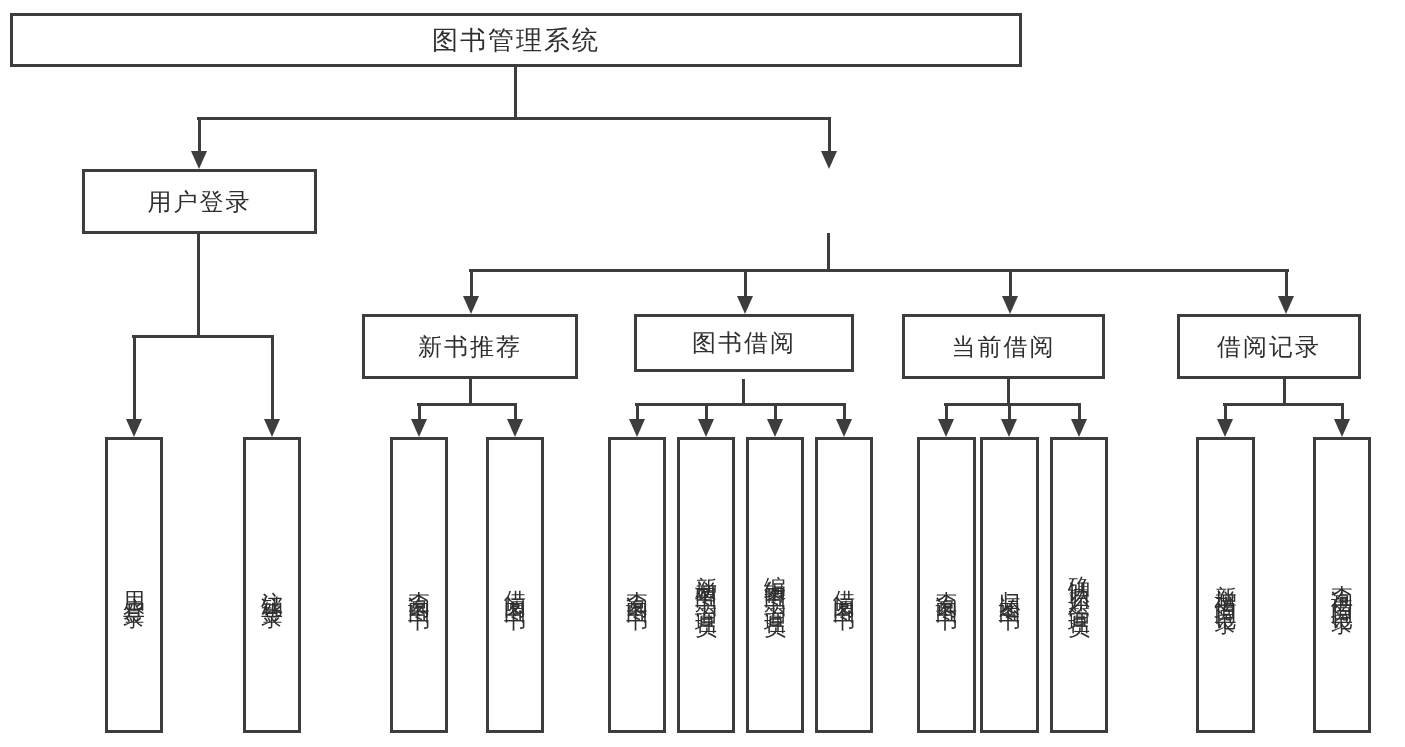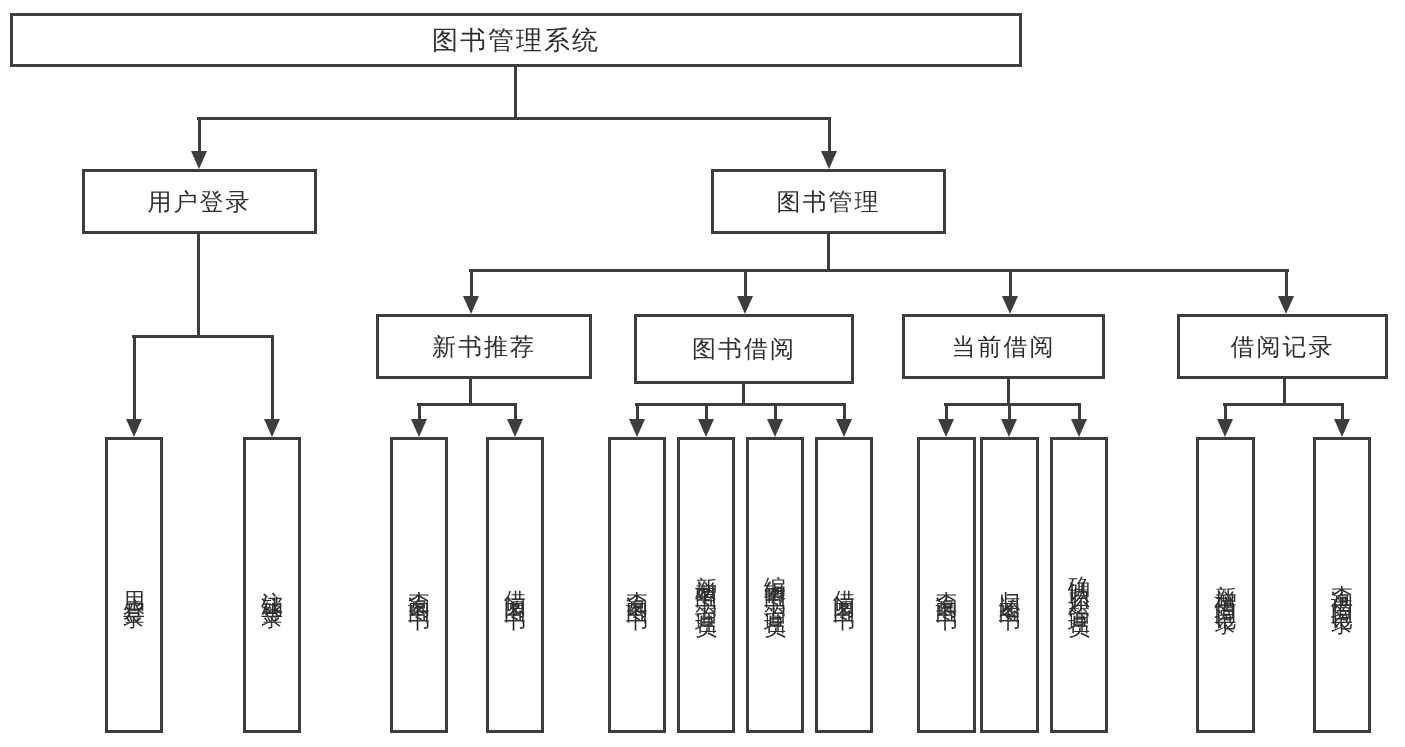--- a/index.html
+++ b/index.html
@@ -88,34 +88,31 @@
   <div class="arrow" style="left:1217px;top:405px;height:32px"></div>
   <div class="arrow" style="left:1334px;top:405px;height:32px"></div>
 
   <div class="box root" style="left:10px;top:13px;width:1012px;height:54px">
     <span>图书管理系统</span>
   </div>
 
   <div class="box" style="left:82px;top:169px;width:235px;height:65px">
     <span>用户登录</span>
   </div>
-  <div class="box" style="left:711px;top:169px;width:235px;height:65px">
-    <span>图书管理</span>
-  </div>
 
-  <div class="box" style="left:376px;top:314px;width:216px;height:65px">
+  <div class="box" style="left:362px;top:314px;width:216px;height:65px">
     <span>新书推荐</span>
   </div>
-  <div class="box" style="left:634px;top:314px;width:220px;height:70px">
+  <div class="box" style="left:634px;top:314px;width:220px;height:58px">
     <span>图书借阅</span>
   </div>
   <div class="box" style="left:902px;top:314px;width:203px;height:65px">
     <span>当前借阅</span>
   </div>
-  <div class="box" style="left:1177px;top:314px;width:211px;height:65px">
+  <div class="box" style="left:1177px;top:314px;width:184px;height:65px">
     <span>借阅记录</span>
   </div>
 
   <div class="box vbox" style="left:105px">
     <span>用户登录</span>
   </div>
   <div class="box vbox" style="left:243px">
     <span>注销登录</span>
   </div>
 

